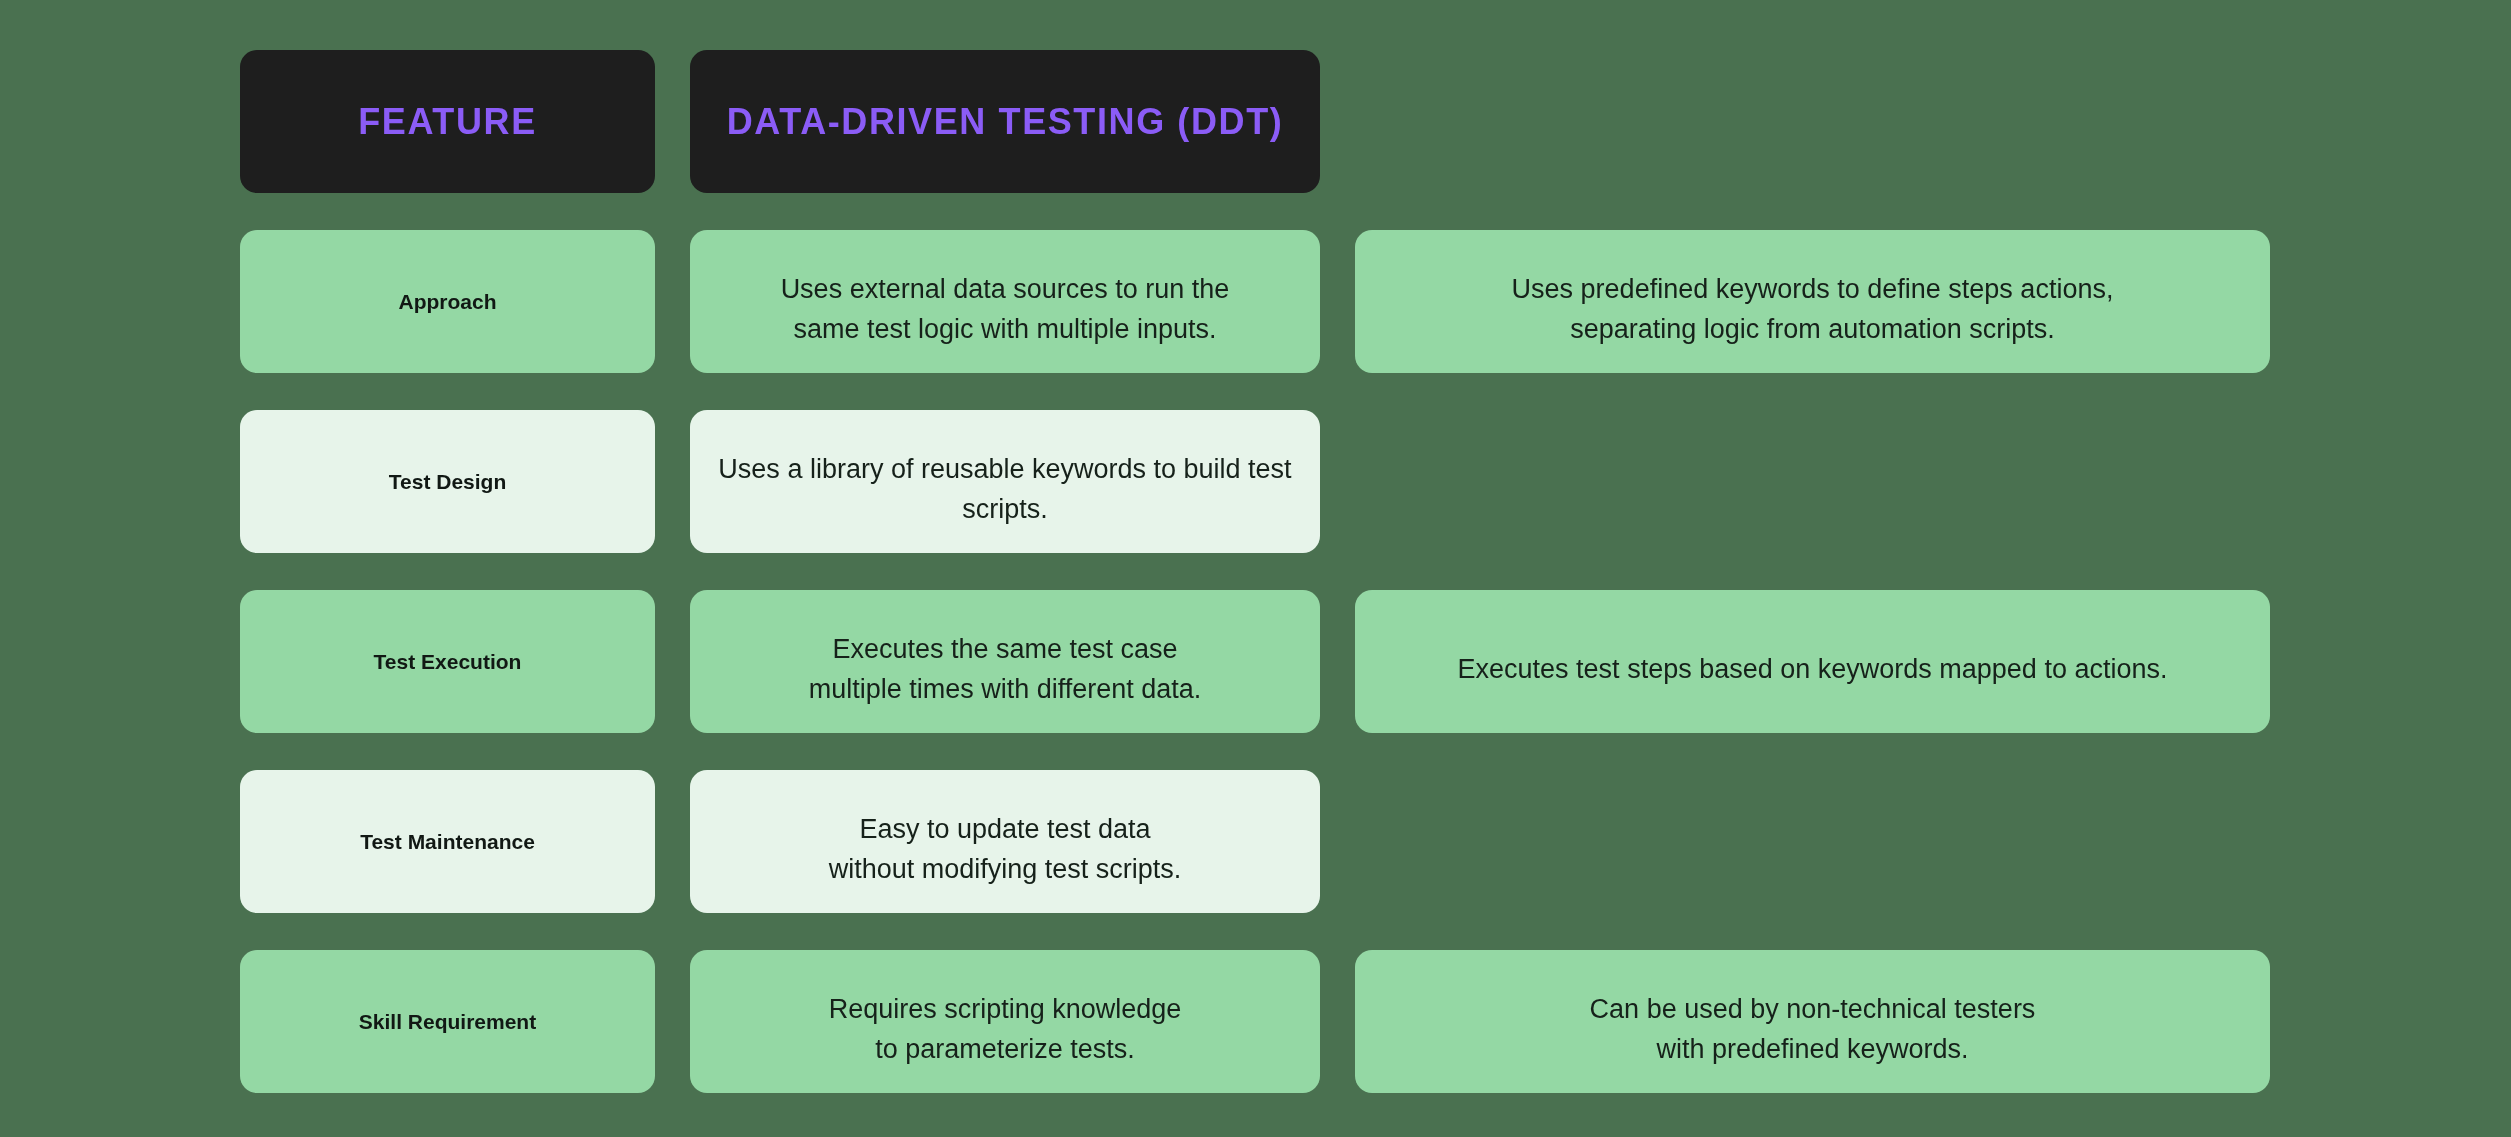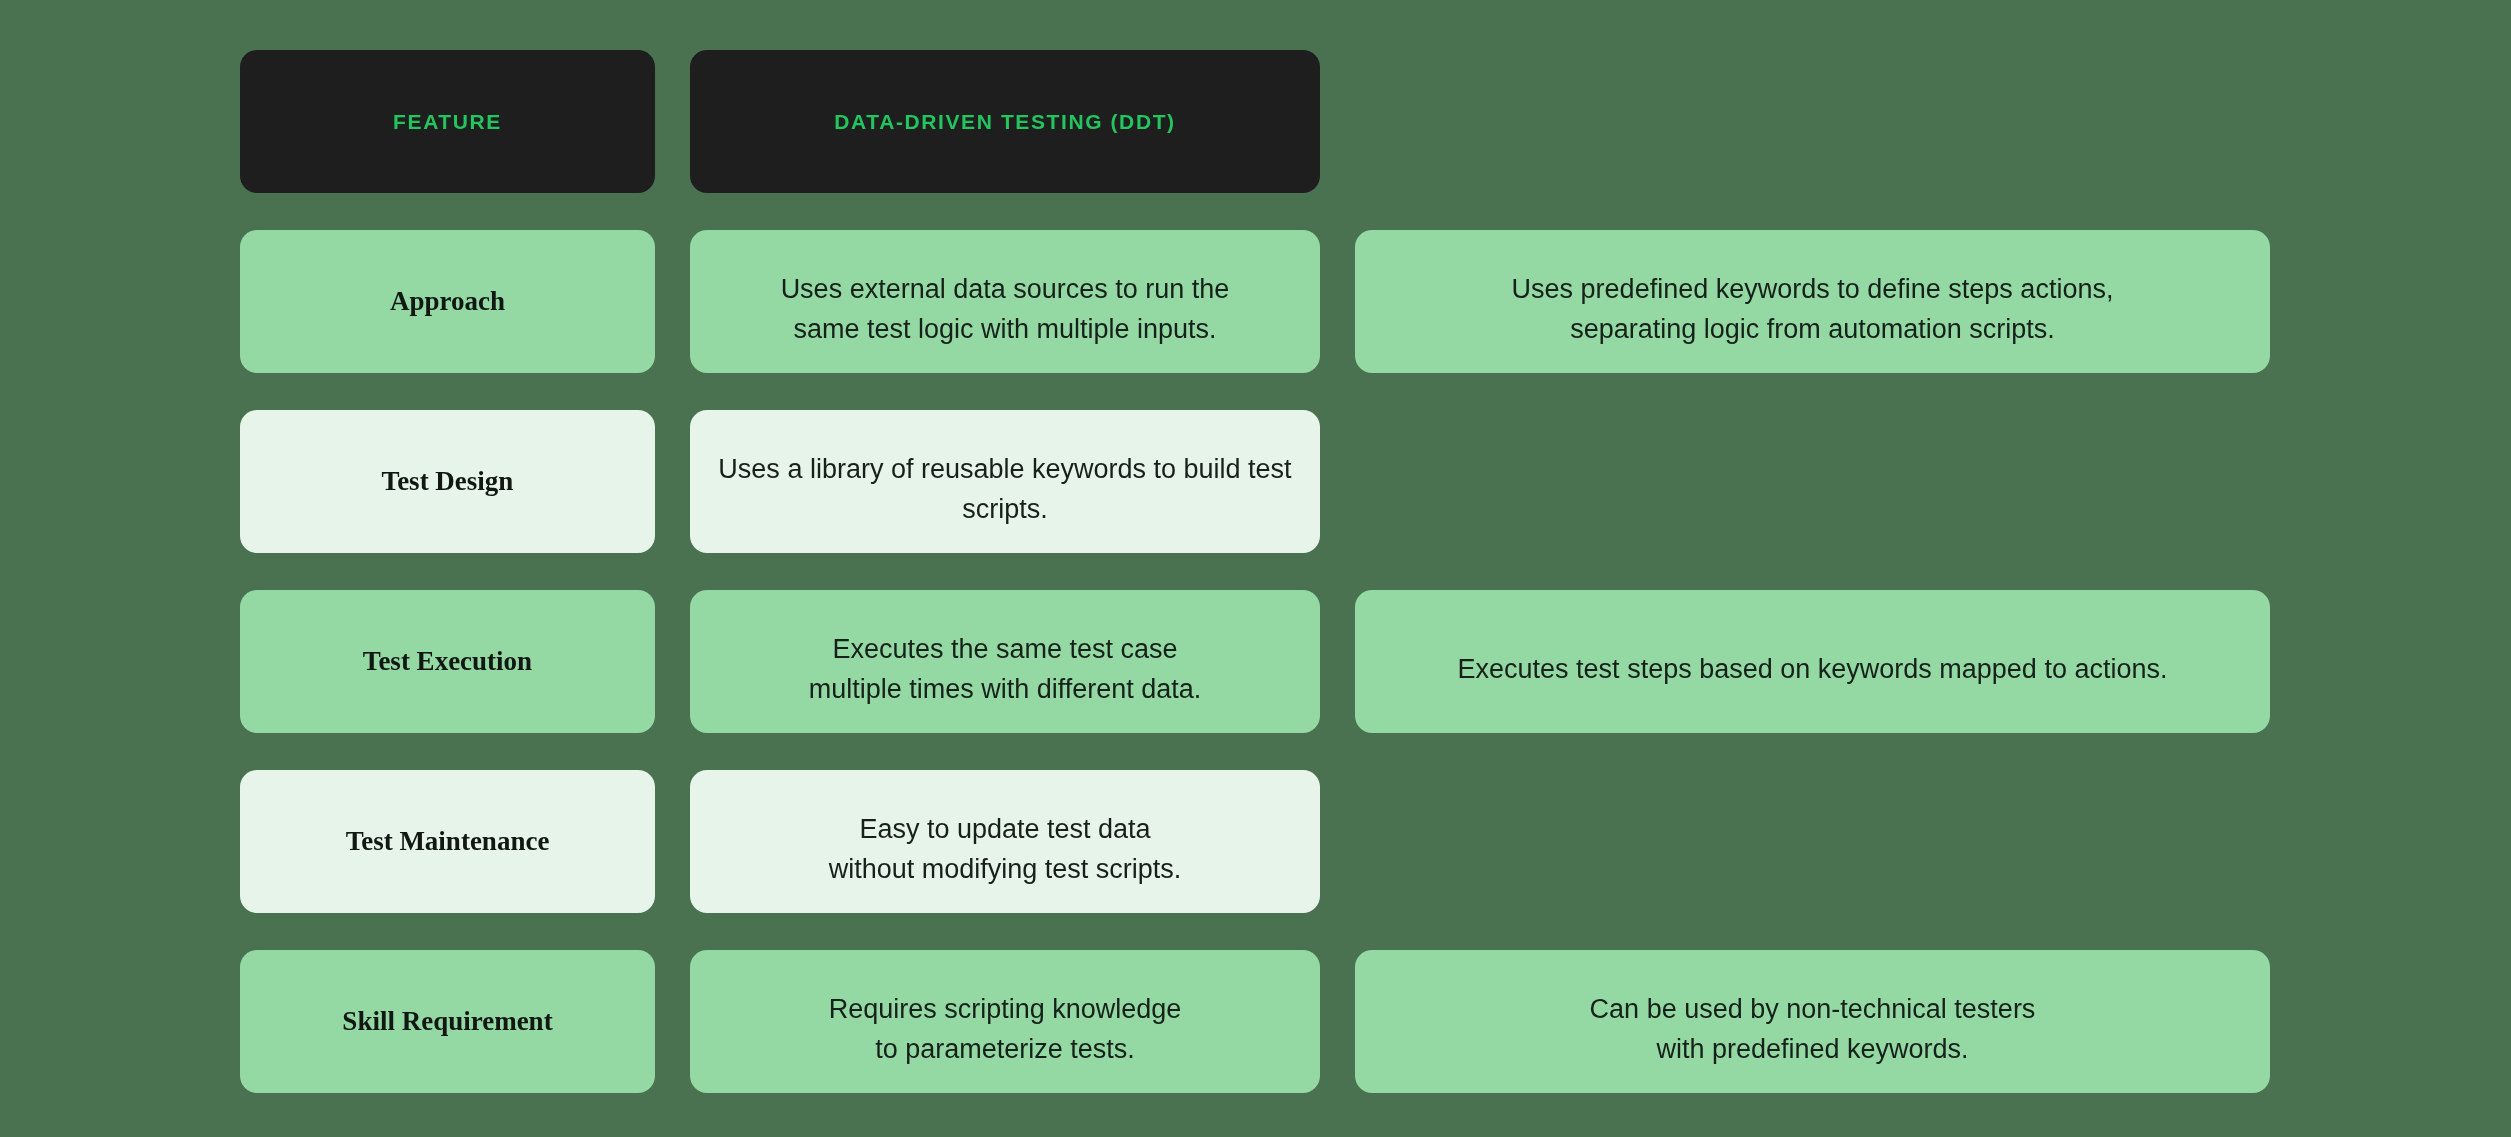--- a/index.html
+++ b/index.html
@@ -42,42 +42,41 @@
     padding: 10px 26px;
   }
 
   
   .header-row .cell {
     height: 143px;
     background: #1e1e1e;
   }
 
   .header-text {
-    color: #22c55e;
-    font-size: 21px;
+    color: #8b5cf6;
+    font-size: 36px;
     font-weight: 700;
     letter-spacing: 1.6px;
     line-height: 1.2;
     text-transform: uppercase;
   }
 
   
   .body-row .cell {
     height: 143px;
   }
 
   .body-row.shade-dark .cell { background: #94d8a4; }
   .body-row.shade-light .cell { background: #e7f4ea; }
 
   .feature-text {
     color: #111814;
-    font-size: 27px;
+    font-size: 21px;
     font-weight: 700;
     line-height: 1.3;
-    font-family: Liberation Serif, serif;
   }
 
   .detail-text {
     color: #16211a;
     font-size: 27px;
     font-weight: 400;
     line-height: 1.45;
     white-space: pre-line;
     margin-top: 16px;
   }

